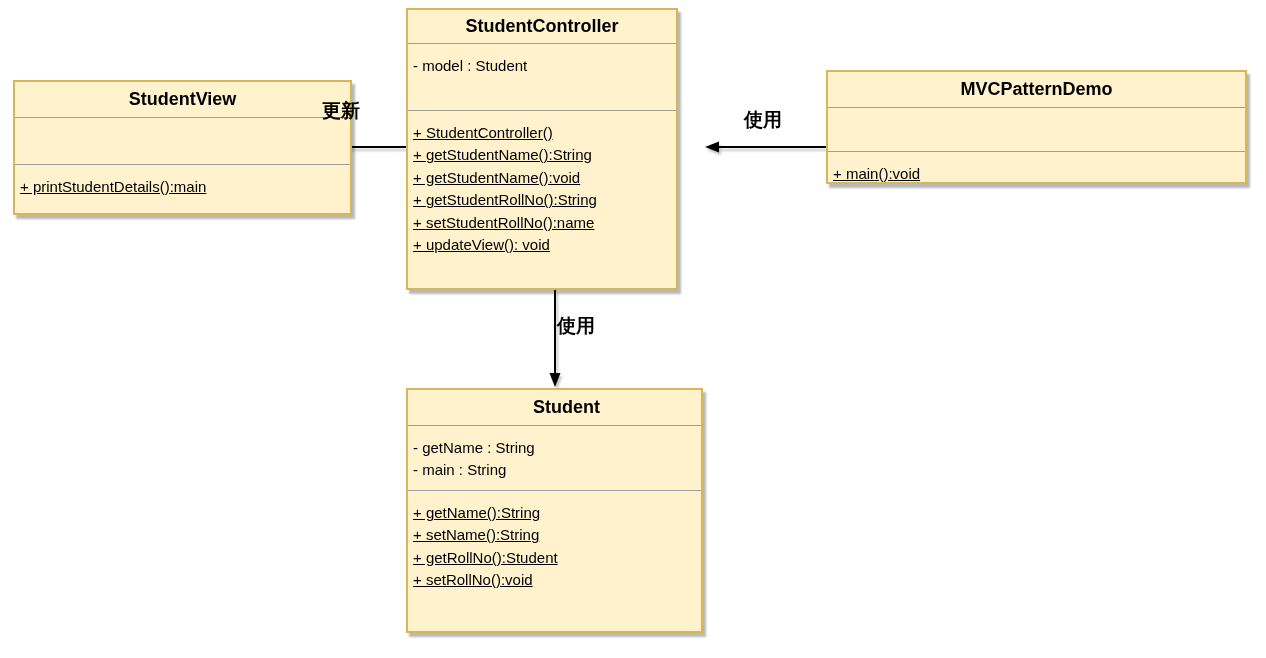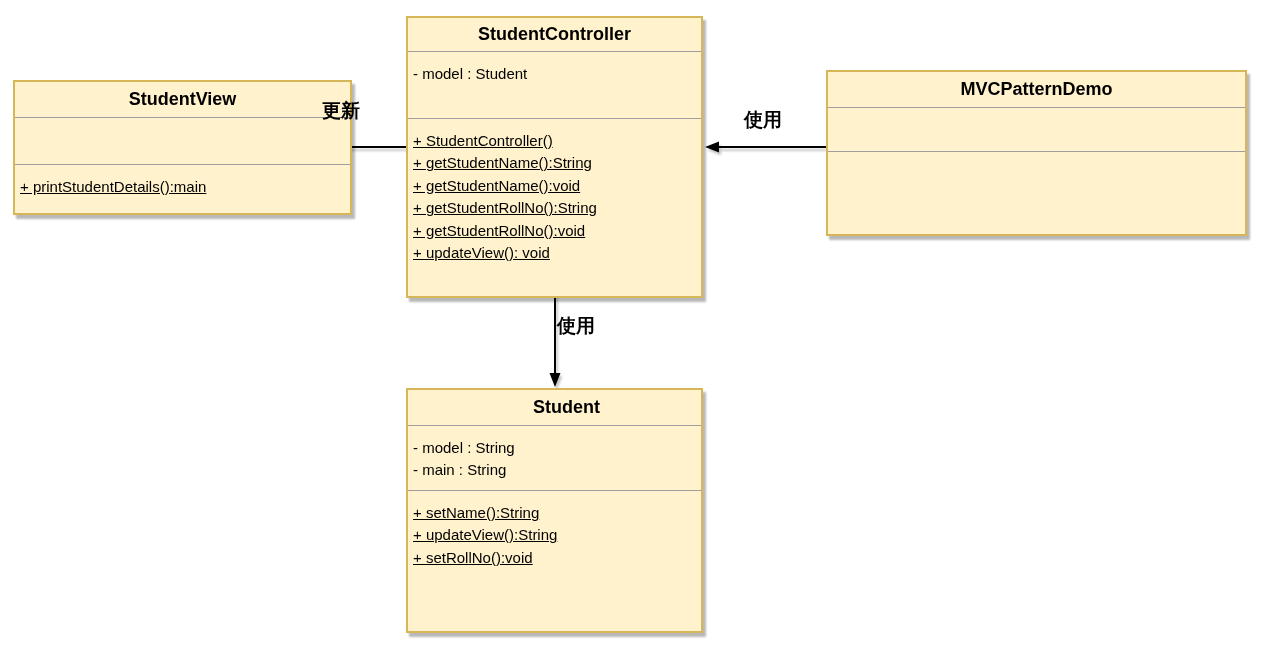--- a/index.html
+++ b/index.html
@@ -72,59 +72,61 @@
     <g>
       <line x1="826" y1="147" x2="718" y2="147" stroke="#000000" stroke-width="2"></line>
       <polygon points="705,147 719,141.5 719,152.5" fill="#000000"></polygon>
     </g>
     <g>
       <line x1="555" y1="290" x2="555" y2="374" stroke="#000000" stroke-width="2"></line>
       <polygon points="555,387 549.5,373 560.5,373" fill="#000000"></polygon>
     </g>
   </svg>
 
-  <div class="uml-class" style="left:406px; top:16px; width:297px; height:282px;">
+  <div class="uml-class" style="left:406px; top:8px; width:272px; height:282px;">
     <div class="uml-title" style="height:33px;">StudentController</div>
     <div class="uml-sec" style="height:67px;">
       <div class="uml-line">- model : Student</div>
     </div>
     <div class="uml-sec uml-methods">
       <div class="uml-line">+ StudentController()</div>
       <div class="uml-line">+ getStudentName():String</div>
       <div class="uml-line">+ getStudentName():void</div>
       <div class="uml-line">+ getStudentRollNo():String</div>
-      <div class="uml-line">+ getStudentRollNo():void</div>
+      <div class="uml-line">+ setStudentRollNo():name</div>
       <div class="uml-line">+ updateView(): void</div>
     </div>
   </div>
 
   <div class="uml-class" style="left:13px; top:80px; width:339px; height:135px;">
     <div class="uml-title" style="height:35px;">StudentView</div>
     <div class="uml-sec" style="height:47px;"></div>
     <div class="uml-sec uml-methods">
       <div class="uml-line">+ printStudentDetails():main</div>
     </div>
   </div>
 
-  <div class="uml-class" style="left:826px; top:70px; width:421px; height:166px;">
+  <div class="uml-class" style="left:826px; top:70px; width:421px; height:114px;">
     <div class="uml-title" style="height:35px;">MVCPatternDemo</div>
     <div class="uml-sec" style="height:44px;"></div>
     <div class="uml-sec uml-methods">
+      <div class="uml-line">+ main():void</div>
     </div>
   </div>
 
   <div class="uml-class" style="left:406px; top:388px; width:297px; height:245px;">
     <div class="uml-title" style="height:35px;padding-left:24px;">Student</div>
     <div class="uml-sec" style="height:65px;">
-      <div class="uml-line">- model : String</div>
+      <div class="uml-line">- getName : String</div>
       <div class="uml-line">- main : String</div>
     </div>
     <div class="uml-sec uml-methods">
+      <div class="uml-line">+ getName():String</div>
       <div class="uml-line">+ setName():String</div>
-      <div class="uml-line">+ updateView():String</div>
+      <div class="uml-line">+ getRollNo():Student</div>
       <div class="uml-line">+ setRollNo():void</div>
     </div>
   </div>
 
   <div class="edge-label centered" style="left:318px; top:100px; width:46px;">更新</div>
   <div class="edge-label centered" style="left:740px; top:109px; width:46px;">使用</div>
   <div class="edge-label" style="left:557px; top:315px;">使用</div>
 
 </div>
 

